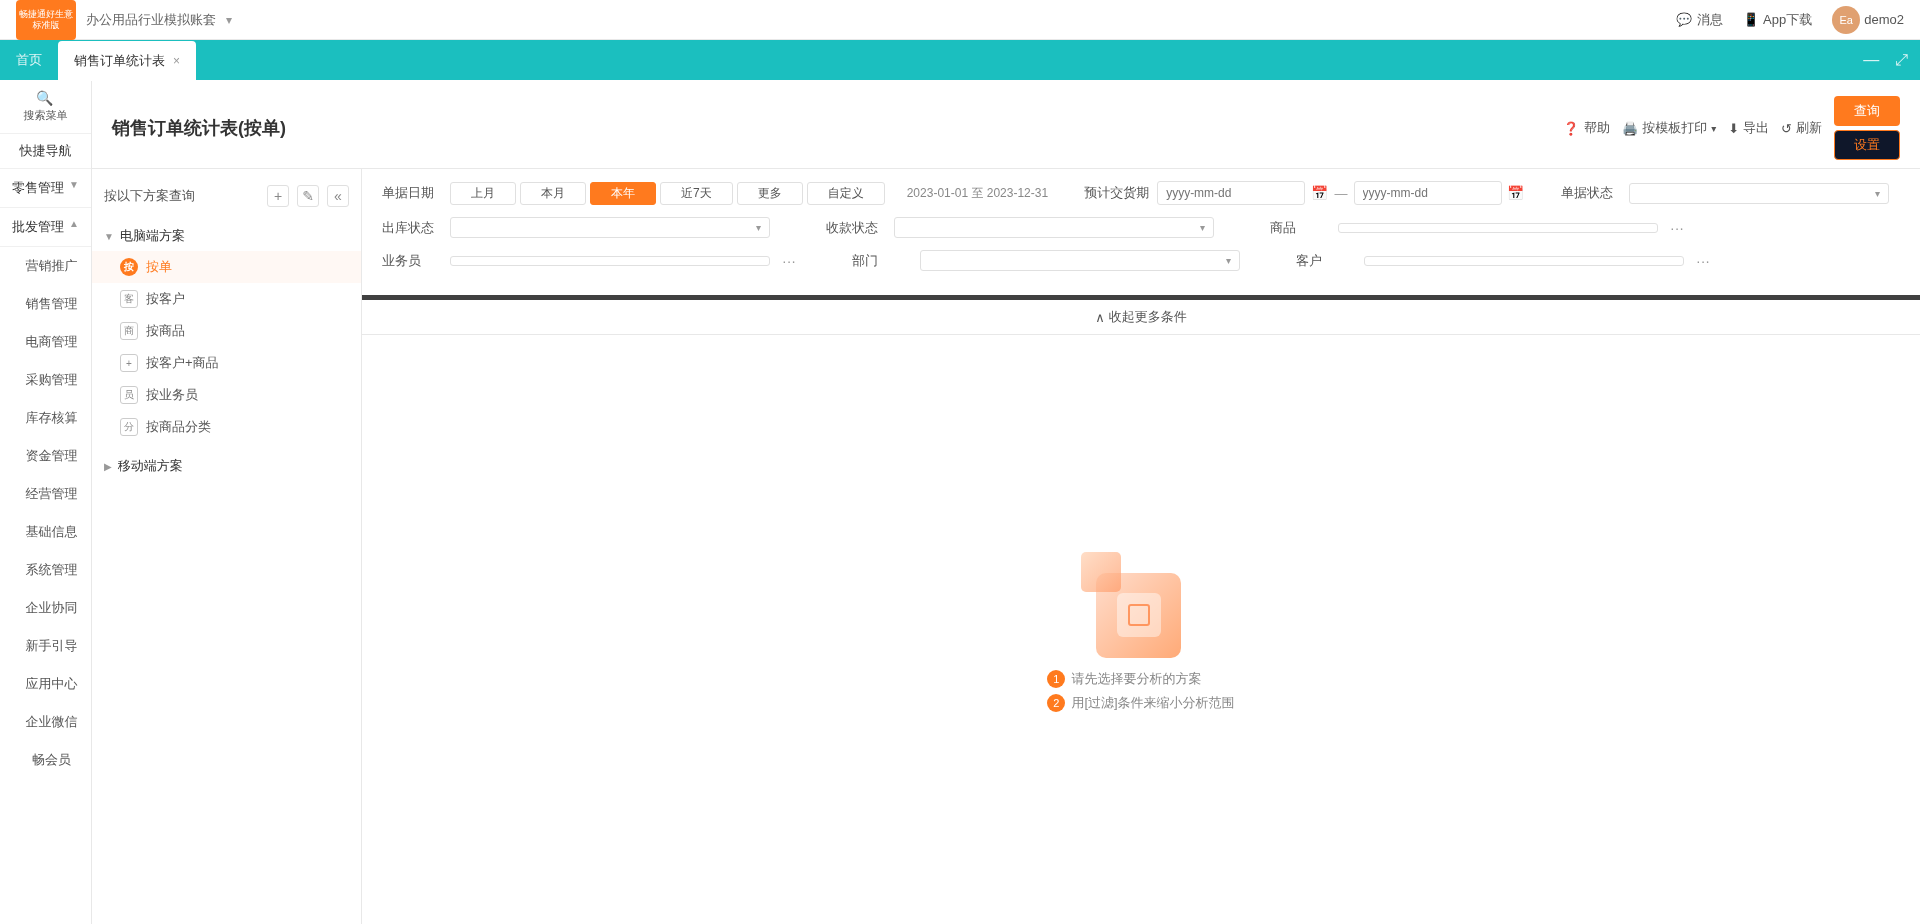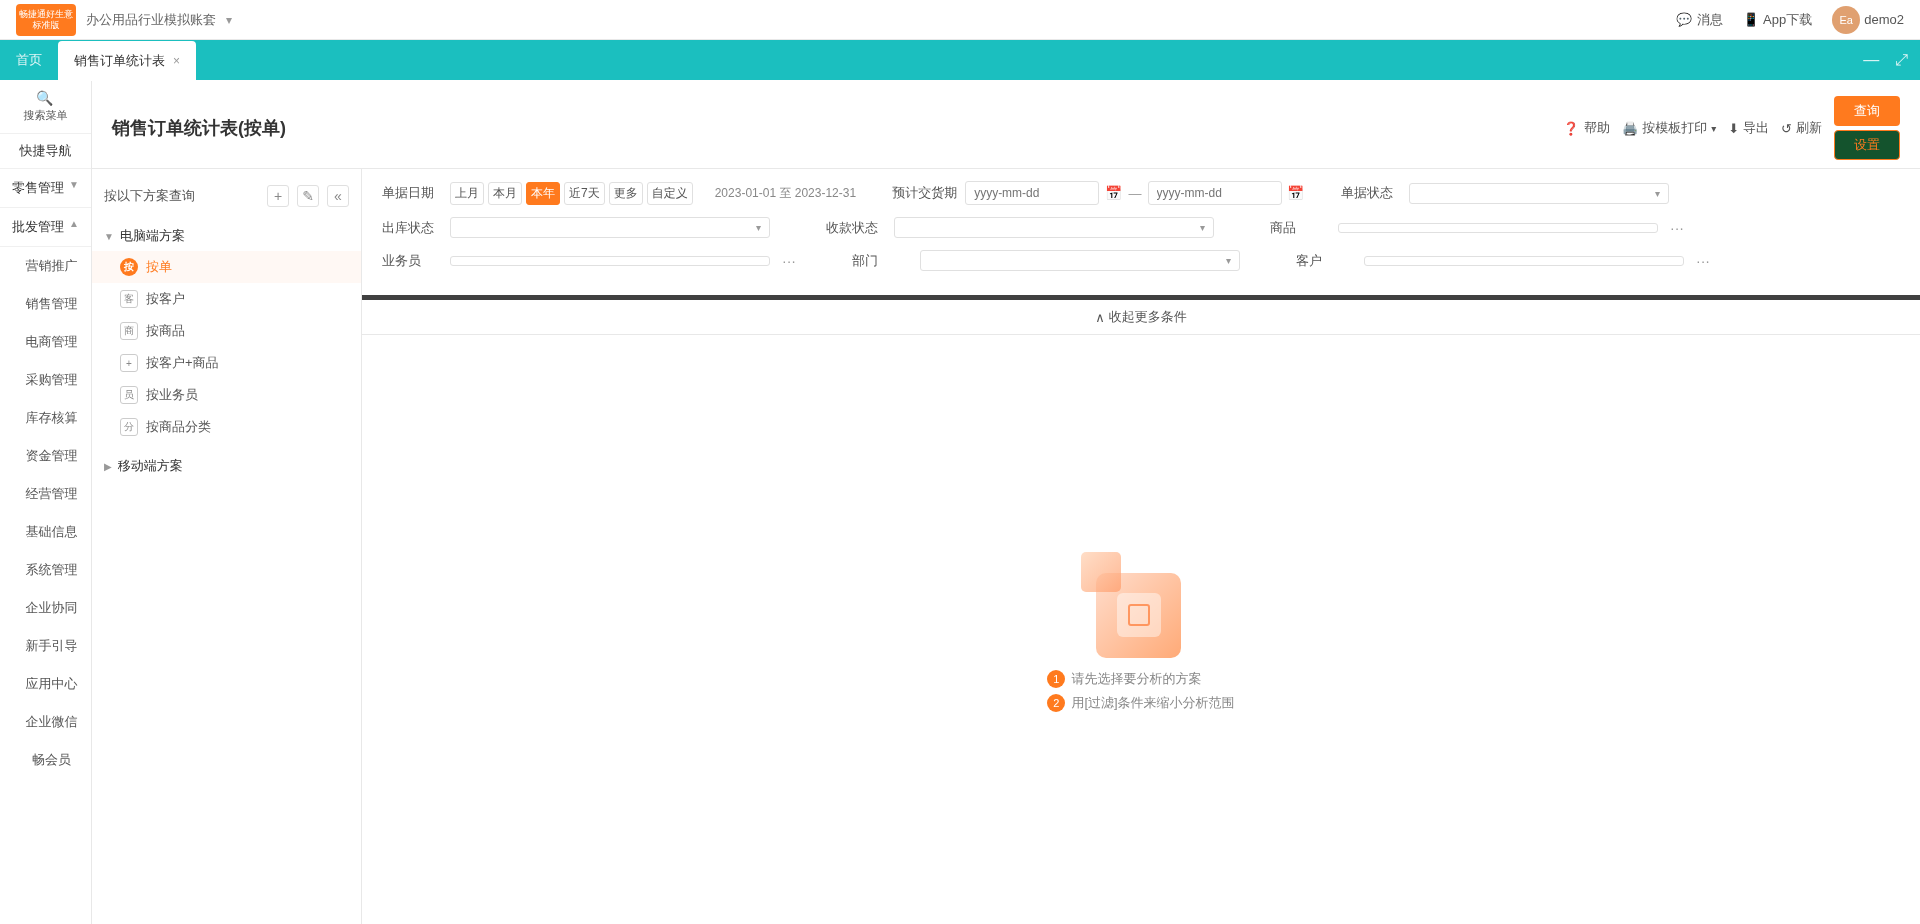--- a/index.html
+++ b/index.html
@@ -1,21 +1,21 @@
 <!DOCTYPE html>
 <html><head>
   <meta charset="utf-8">
   <style>
     * { margin: 0; padding: 0; box-sizing: border-box; }
     body { font-family: 'Microsoft YaHei', sans-serif; font-size: 13px; background: #f5f5f5; color: #333; width: 1920px; min-height: 924px; overflow-x: hidden; }
 
     
     .top-bar { height: 40px; background: #fff; display: flex; align-items: center; justify-content: space-between; padding: 0 16px; border-bottom: 1px solid #e8e8e8; }
     .top-bar-left { display: flex; align-items: center; gap: 10px; }
-    .brand-logo { width: 60px; height: 32px; background: #ff7a1e; border-radius: 4px; display: flex; align-items: center; justify-content: center; color: white; font-size: 10px; flex-direction: column; line-height: 1.2; }
+    .brand-logo { width: 60px; height: 40px; background: #ff7a1e; border-radius: 4px; display: flex; align-items: center; justify-content: center; color: white; font-size: 10px; flex-direction: column; line-height: 1.2; }
     .top-bar-title { font-size: 13px; color: #666; }
     .top-bar-arrow { color: #999; font-size: 12px; cursor: pointer; }
     .top-bar-right { display: flex; align-items: center; gap: 20px; color: #555; font-size: 13px; }
     .top-bar-right-item { display: flex; align-items: center; gap: 4px; cursor: pointer; }
     .avatar { width: 28px; height: 28px; border-radius: 50%; background: #e0a070; display: flex; align-items: center; justify-content: center; color: white; font-size: 11px; }
 
     
     .tab-bar { height: 40px; background: #1bbfbf; display: flex; align-items: center; padding: 0 0; }
     .tab-item { height: 40px; display: flex; align-items: center; padding: 0 16px; cursor: pointer; color: rgba(255,255,255,0.85); font-size: 13px; position: relative; }
     .tab-item.home { background: transparent; }
@@ -36,21 +36,21 @@
     .sidebar-section-header .arrow { font-size: 10px; color: #999; }
     .sidebar-item { padding: 8px 12px; font-size: 13px; color: #555; cursor: pointer; text-align: center; margin-left: 12px; }
 
     
     .content { flex: 1; display: flex; flex-direction: column; overflow: hidden; }
     .content-header { background: #fff; padding: 16px 20px 8px; border-bottom: 1px solid #e8e8e8; display: flex; align-items: center; justify-content: space-between; }
     .page-title { font-size: 18px; font-weight: bold; color: #333; }
     .header-actions { display: flex; align-items: center; gap: 12px; }
     .header-action-btn { display: flex; align-items: center; gap: 4px; color: #555; font-size: 13px; cursor: pointer; }
     .query-btn { background: #ff7a1e; color: #fff; border: none; padding: 6px 20px; border-radius: 4px; font-size: 13px; cursor: pointer; }
-    .setting-btn { background: #14532d; color: #ff7a1e; border: 1px solid #ff7a1e; padding: 5px 16px; border-radius: 4px; font-size: 13px; cursor: pointer; }
+    .setting-btn { background: #0f172a; color: #ff7a1e; border: 1px solid #ff7a1e; padding: 5px 16px; border-radius: 4px; font-size: 13px; cursor: pointer; }
 
     
     .panel-layout { display: flex; flex: 1; overflow: hidden; }
     .left-panel { width: 270px; background: #fff; border-right: 1px solid #e8e8e8; padding: 10px 0; overflow-y: auto; }
     .left-panel-header { display: flex; align-items: center; justify-content: space-between; padding: 6px 12px 10px; }
     .left-panel-title { font-size: 13px; color: #555; }
     .left-panel-icons { display: flex; gap: 8px; }
     .lp-icon { width: 22px; height: 22px; display: flex; align-items: center; justify-content: center; border-radius: 3px; cursor: pointer; color: #888; font-size: 14px; border: 1px solid #e0e0e0; }
     .scheme-group { padding: 4px 0; }
     .scheme-group-header { display: flex; align-items: center; padding: 6px 12px; cursor: pointer; color: #333; font-size: 13px; }
@@ -62,25 +62,25 @@
     .scheme-item .sq-icon { width: 18px; height: 18px; border-radius: 3px; border: 1px solid #ccc; display: flex; align-items: center; justify-content: center; font-size: 10px; color: #888; }
 
     
     .right-content { flex: 1; display: flex; flex-direction: column; overflow: hidden; }
 
     
     .filter-area { background: #fff; padding: 12px 20px; border-bottom: 5px solid #404040; }
     .filter-row { display: flex; align-items: center; gap: 16px; margin-bottom: 12px; flex-wrap: wrap; }
     .filter-label { color: #555; font-size: 13px; white-space: nowrap; min-width: 60px; }
     .date-shortcuts { display: flex; gap: 4px; align-items: center; }
-    .date-btn { padding: 2px 4px; border-radius: 3px; border: 1px solid #e0e0e0; background: #fff; font-size: 12px; color: #555; cursor: pointer; }
+    .date-btn { padding: 2px 20px; border-radius: 3px; border: 1px solid #e0e0e0; background: #fff; font-size: 12px; color: #555; cursor: pointer; }
     .date-btn.active { background: #ff7a1e; color: #fff; border-color: #ff7a1e; }
     .date-range { display: flex; align-items: center; gap: 6px; margin-left: 14px; font-size: 12px; color: #888; }
     .date-input-wrap { display: flex; align-items: center; gap: 6px; flex: 1; }
-    .date-input { border: 1px solid #e0e0e0; border-radius: 3px; padding: 4px 8px; font-size: 12px; color: #999; width: 134px; }
+    .date-input { border: 1px solid #e0e0e0; border-radius: 3px; padding: 4px 8px; font-size: 12px; color: #999; width: 148px; }
     .cal-icon { color: #ff7a1e; font-size: 14px; cursor: pointer; }
     .dash { color: #999; }
     .filter-select { border: 1px solid #e0e0e0; border-radius: 3px; padding: 4px 8px; font-size: 13px; color: #333; min-width: 160px; background: #fff; cursor: pointer; display: flex; align-items: center; justify-content: space-between; }
     .filter-select-wide { min-width: 240px; }
     .filter-select .arrow { color: #999; font-size: 10px; }
     .filter-ellipsis { color: #999; font-size: 14px; cursor: pointer; margin-left: 4px; }
 
     
     .collapse-bar { display: flex; justify-content: center; padding: 8px; background: #fff; border-bottom: 1px solid #e8e8e8; }
     .collapse-btn { color: #555; font-size: 13px; cursor: pointer; display: flex; align-items: center; gap: 4px; }

